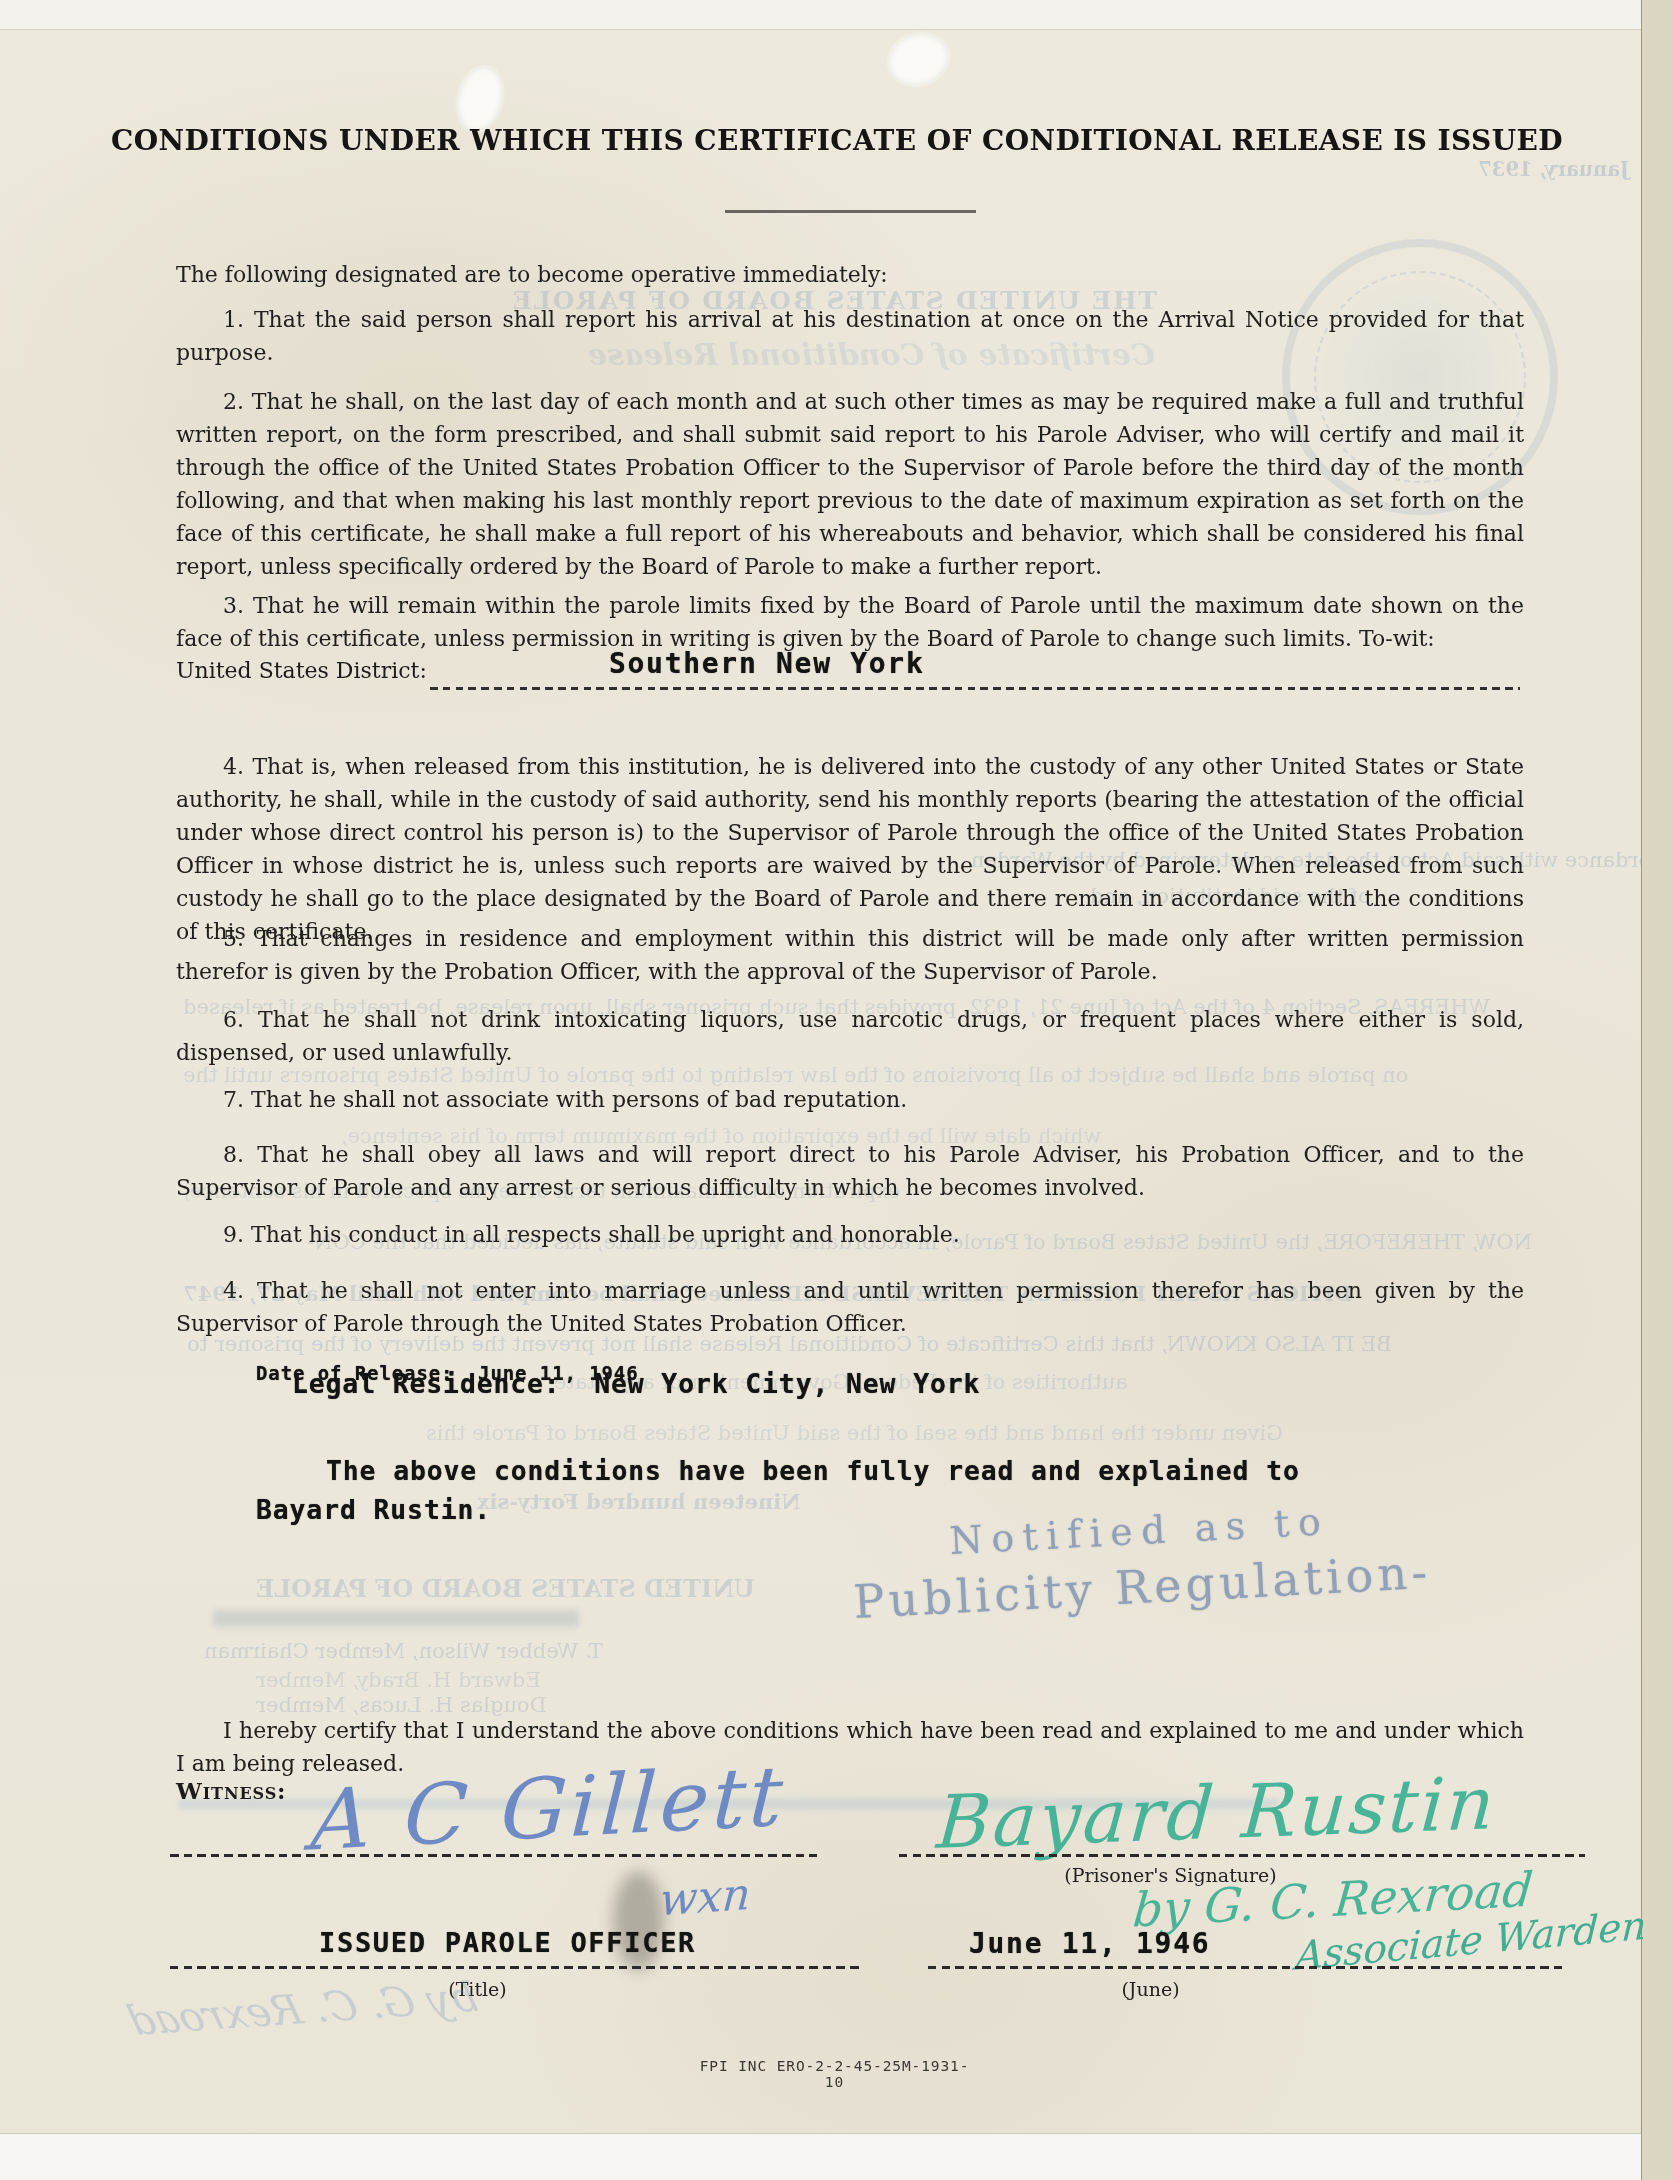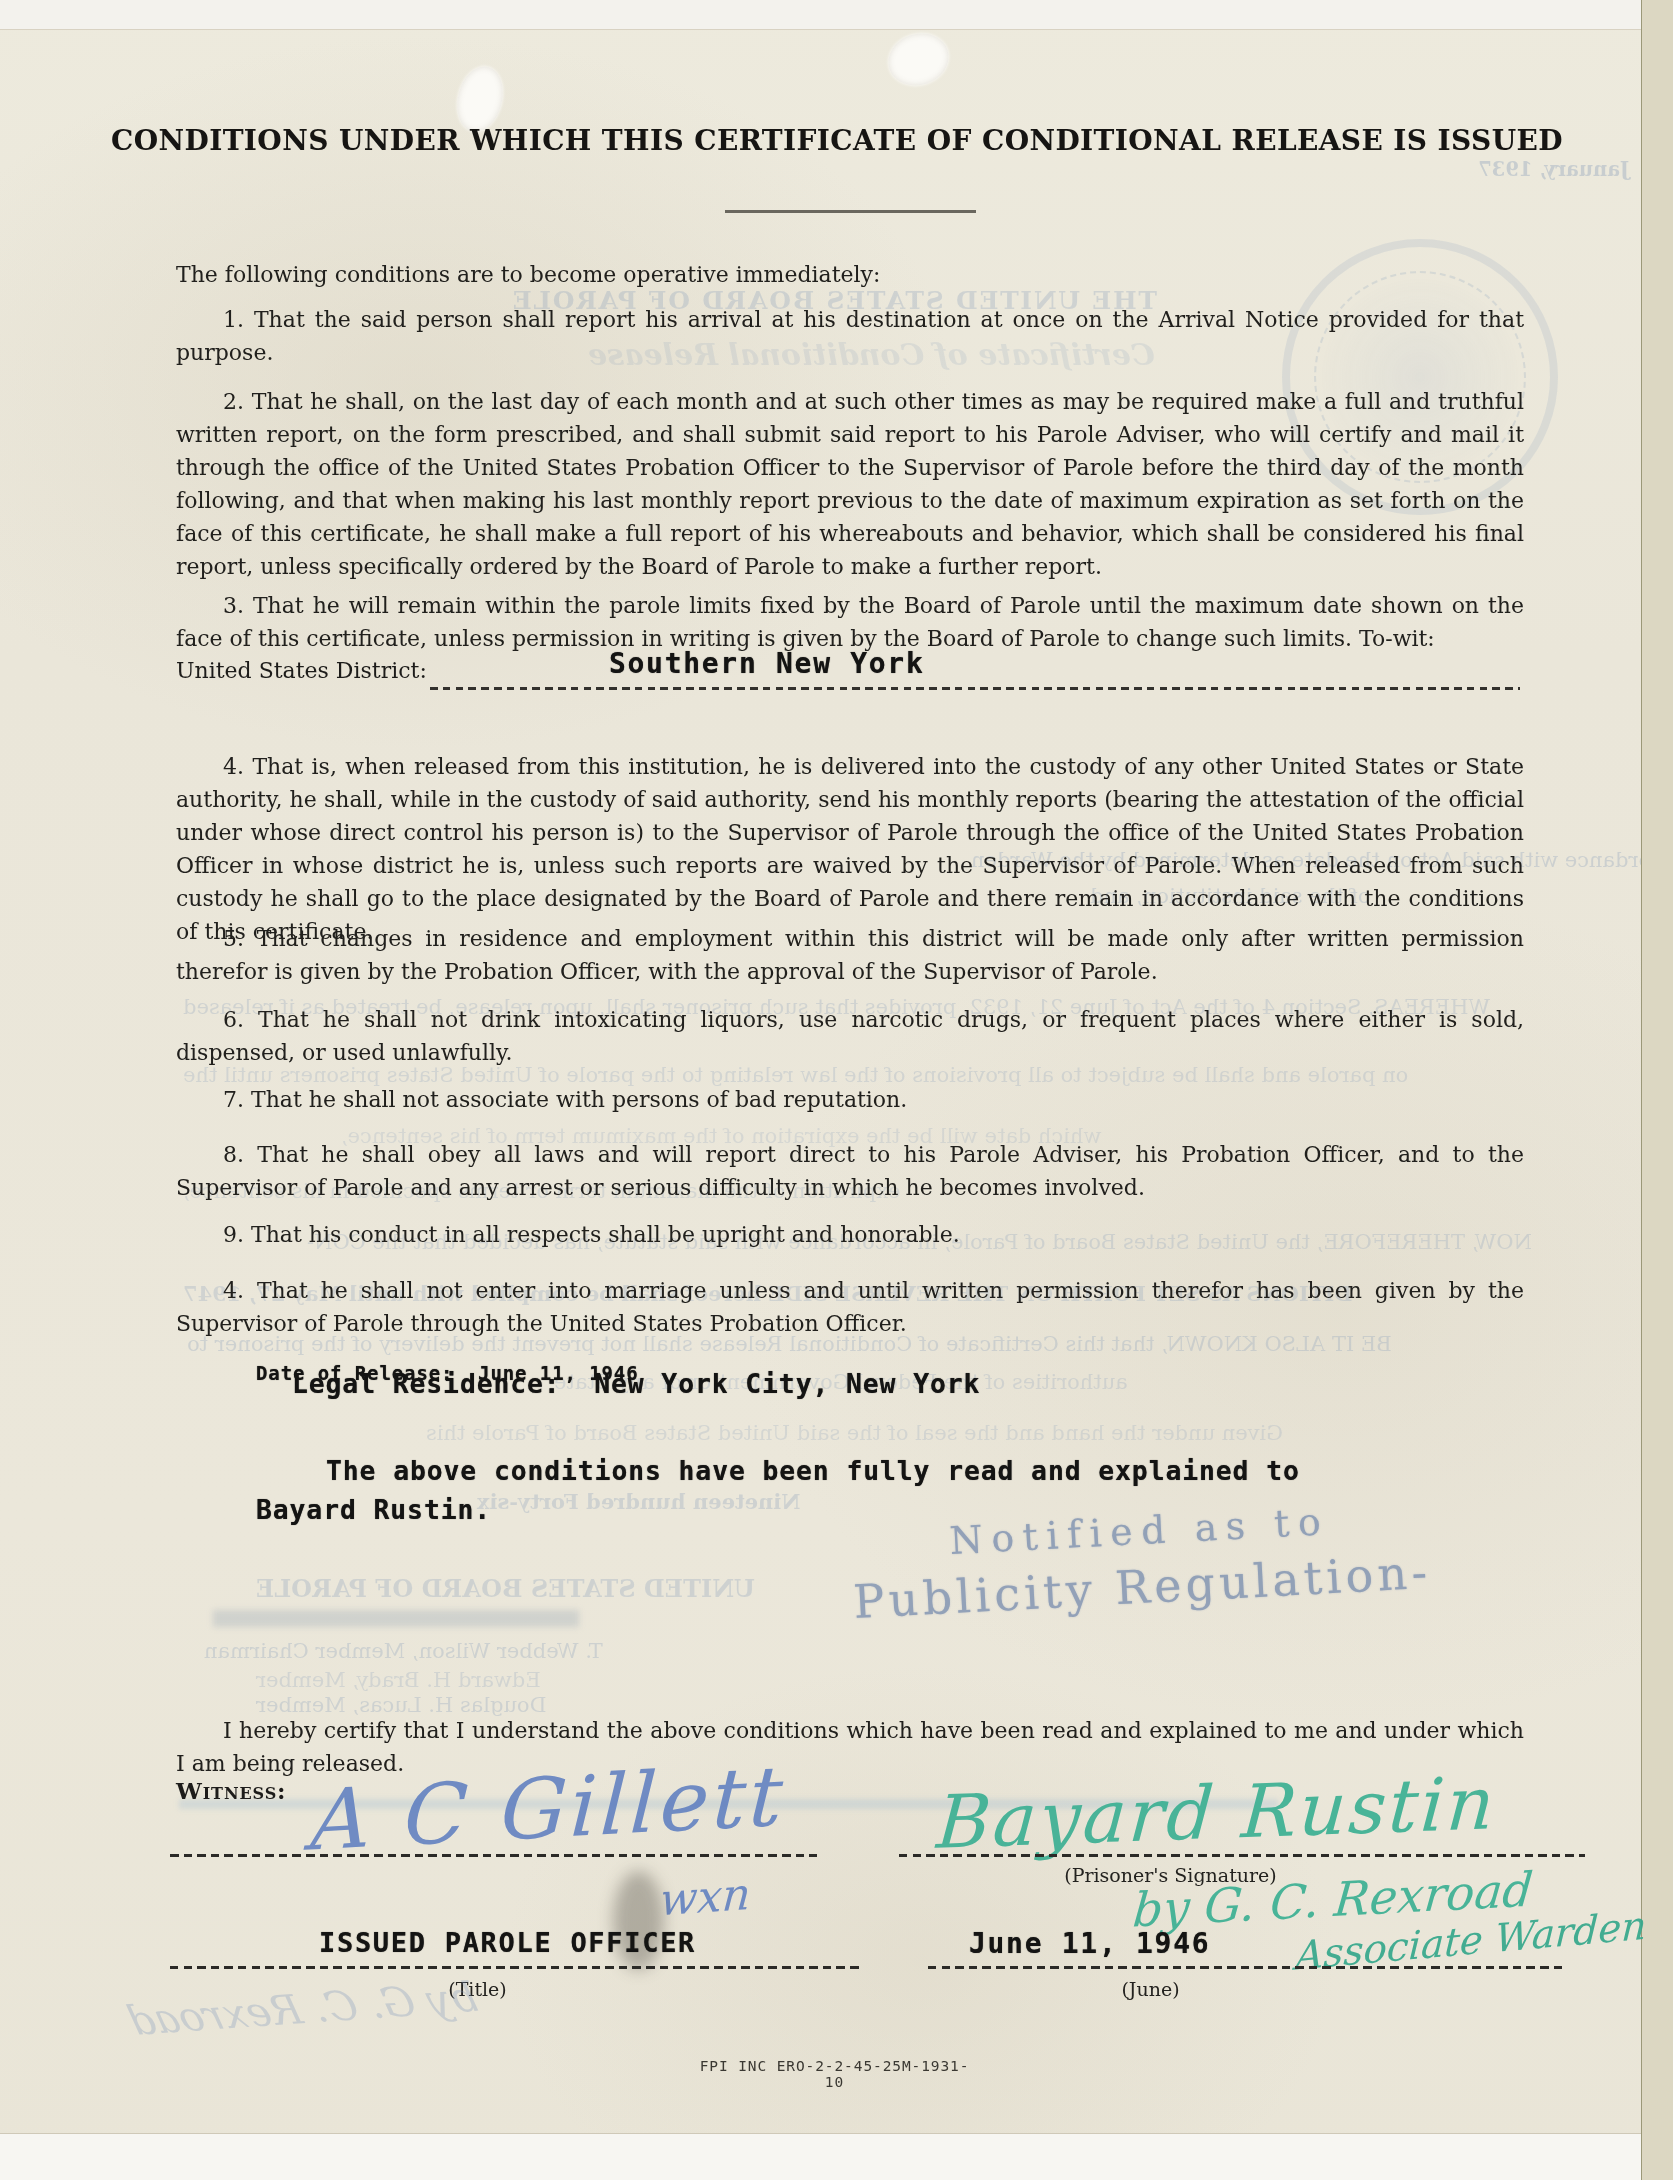--- a/index.html
+++ b/index.html
@@ -156,21 +156,21 @@
   <div class="scan-top"></div>
   <div class="scan-bottom"></div>
   <div class="scan-right"></div>
   <div class="punch-hole hole-1"></div>
   <div class="punch-hole hole-2"></div>
   <div class="streak"></div>
 
   <div class="doc-title">CONDITIONS UNDER WHICH THIS CERTIFICATE OF CONDITIONAL RELEASE IS ISSUED</div>
   <div class="title-rule"></div>
 
-  <div class="para p-intro">The following conditions are to become operative immediately:</div>
+  <div class="para p-intro">The following designated are to become operative immediately:</div>
   <div class="para indent p-i1">1. That the said person shall report his arrival at his destination at once on the Arrival Notice provided for that purpose.</div>
   <div class="para indent p-i2">2. That he shall, on the last day of each month and at such other times as may be required make a full and truthful written report, on the form prescribed, and shall submit said report to his Parole Adviser, who will certify and mail it through the office of the United States Probation Officer to the Supervisor of Parole before the third day of the month following, and that when making his last monthly report previous to the date of maximum expiration as set forth on the face of this certificate, he shall make a full report of his whereabouts and behavior, which shall be considered his final report, unless specifically ordered by the Board of Parole to make a further report.</div>
   <div class="para indent p-i3">3. That he will remain within the parole limits fixed by the Board of Parole until the maximum date shown on the face of this certificate, unless permission in writing is given by the Board of Parole to change such limits. To-wit:</div>
 
   <div class="district-label">United States District:</div>
   <div class="district-leader"></div>
   <div class="typed district-value">Southern New York</div>
 
   <div class="para indent p-i4">4. That is, when released from this institution, he is delivered into the custody of any other United States or State authority, he shall, while in the custody of said authority, send his monthly reports (bearing the attestation of the official under whose direct control his person is) to the Supervisor of Parole through the office of the United States Probation Officer in whose district he is, unless such reports are waived by the Supervisor of Parole. When released from such custody he shall go to the place designated by the Board of Parole and there remain in accordance with the conditions of this certificate.</div>
   <div class="para indent p-i5">5. That changes in residence and employment within this district will be made only after written permission therefor is given by the Probation Officer, with the approval of the Supervisor of Parole.</div>

